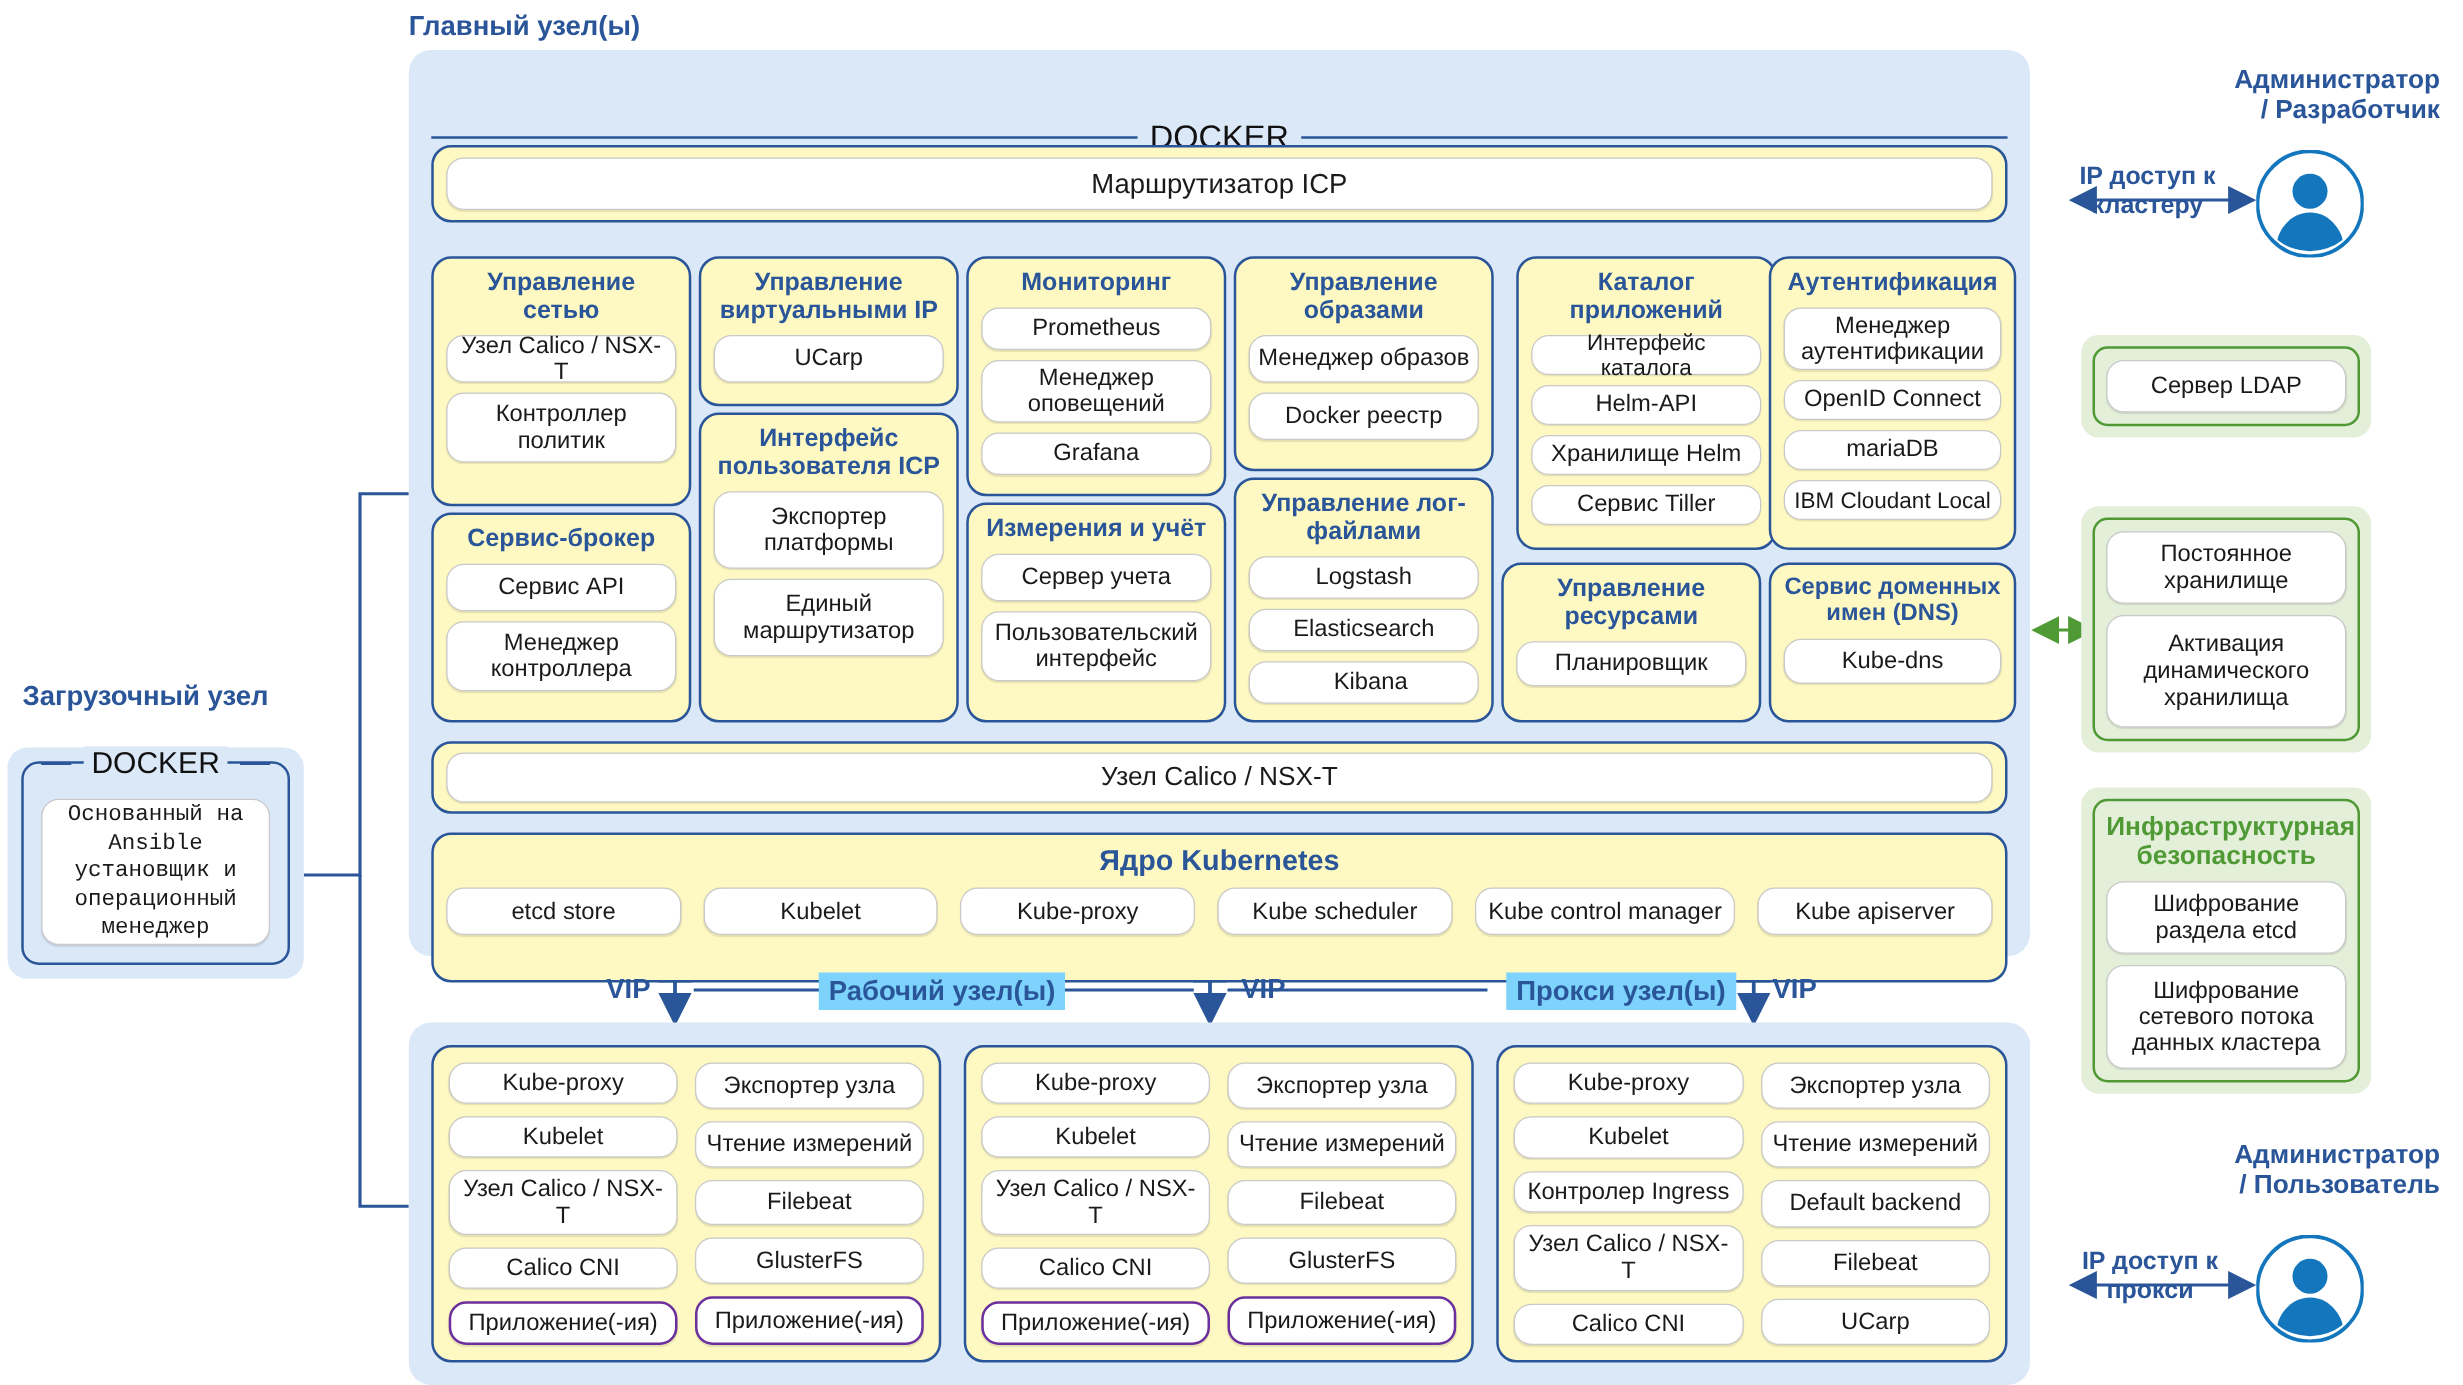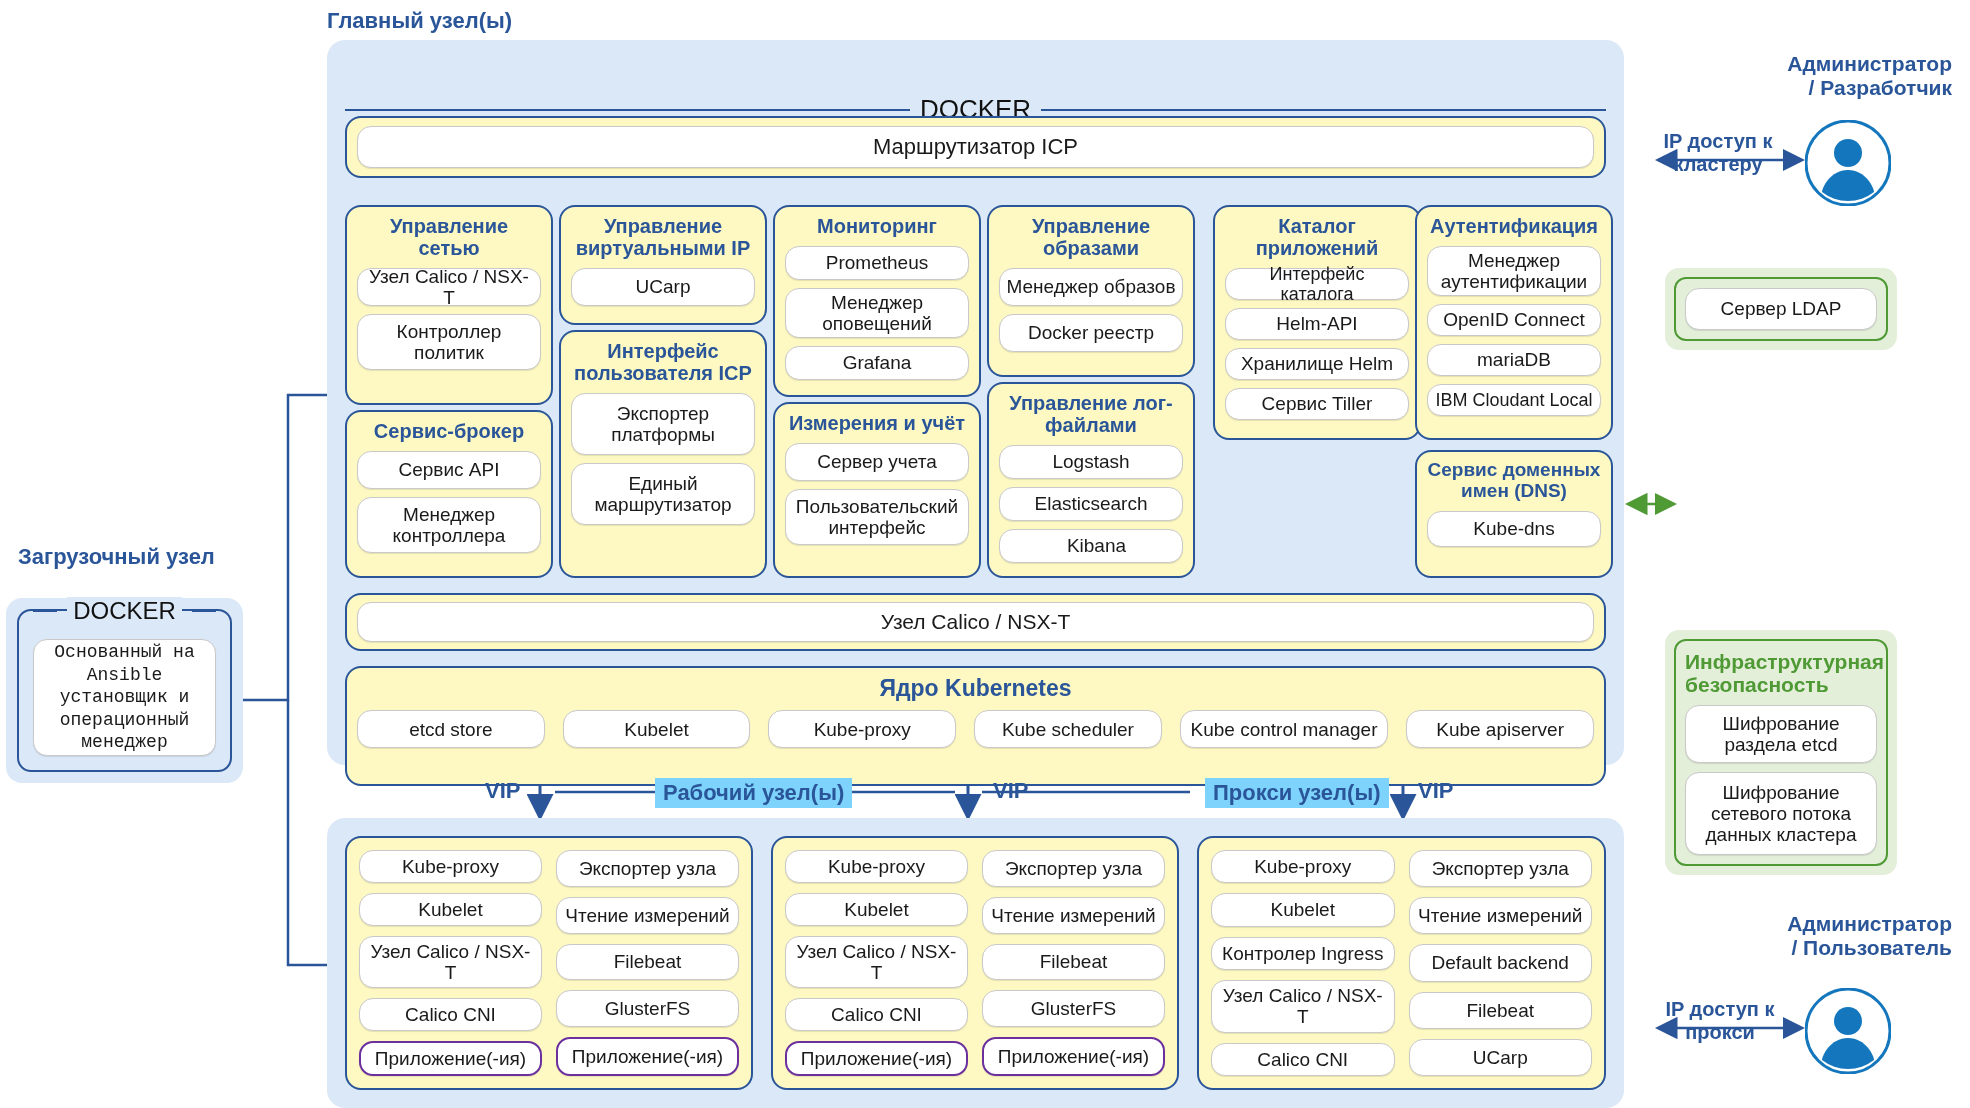--- a/index.html
+++ b/index.html
@@ -86,21 +86,21 @@
     padding: 9px;
     display: flex;
     flex-direction: column;
     gap: 9px;
     height: 100%;
   }
   .green-title {
     color: #4f9a35;
     font-weight: bold;
     font-size: 21px;
-    text-align: left;
+    text-align: center;
     line-height: 1.1;
   }
 
   
   .person { position: absolute; }
   .person-label {
     position: absolute;
     color: #2a5699;
     font-weight: bold;
     font-size: 21px;
@@ -239,20 +239,24 @@
     </div>
 
     <div class="group" style="position:absolute; left:874px; top:165px; width:208px; height:235px;margin-left:12px;">
       <div class="group-title">Каталог приложений</div>
       <div class="pill" style="height:32px; font-size:18px;">Интерфейс каталога</div>
       <div class="pill" style="height:32px;">Helm-API</div>
       <div class="pill" style="height:32px;">Хранилище Helm</div>
       <div class="pill" style="height:32px;">Сервис Tiller</div>
     </div>
 
+    <div class="group" style="position:absolute; left:874px; top:410px; width:208px; height:128px;">
+      <div class="group-title">Управление ресурсами</div>
+      <div class="pill" style="height:36px;">Планировщик</div>
+    </div>
 
     <div class="group" style="position:absolute; left:1088px; top:165px; width:198px; height:235px;">
       <div class="group-title">Аутентификация</div>
       <div class="pill" style="height:50px;">Менеджер аутентификации</div>
       <div class="pill" style="height:32px;">OpenID Connect</div>
       <div class="pill" style="height:32px;">mariaDB</div>
       <div class="pill" style="height:32px; font-size:18px;">IBM Cloudant Local</div>
     </div>
 
     <div class="group" style="position:absolute; left:1088px; top:410px; width:198px; height:128px;">
@@ -371,20 +375,26 @@
       <path d="M43,50 C25,50 17,68 17,72 A42,42 0 0,0 69,72 C69,68 61,50 43,50 z" fill="#1477bd"></path>
     </svg>
   </div>
 
   <div class="greencard" style="left:1665px; top:268px; width:232px; height:82px;">
     <div class="greencard-inner">
       <div class="pill" style="height:100%;">Сервер LDAP</div>
     </div>
   </div>
 
+  <div class="greencard" style="left:1665px; top:405px; width:232px; height:197px;">
+    <div class="greencard-inner">
+      <div class="pill" style="height:58px;">Постоянное хранилище</div>
+      <div class="pill" style="flex:1;">Активация динамического хранилища</div>
+    </div>
+  </div>
 
   <div class="greencard" style="left:1665px; top:630px; width:232px; height:245px;">
     <div class="greencard-inner">
       <div class="green-title">Инфраструктурная безопасность</div>
       <div class="pill" style="height:58px;">Шифрование раздела etcd</div>
       <div class="pill" style="flex:1;">Шифрование сетевого потока данных кластера</div>
     </div>
   </div>
 
   <div class="person-label" style="right:18px; top:912px;">

